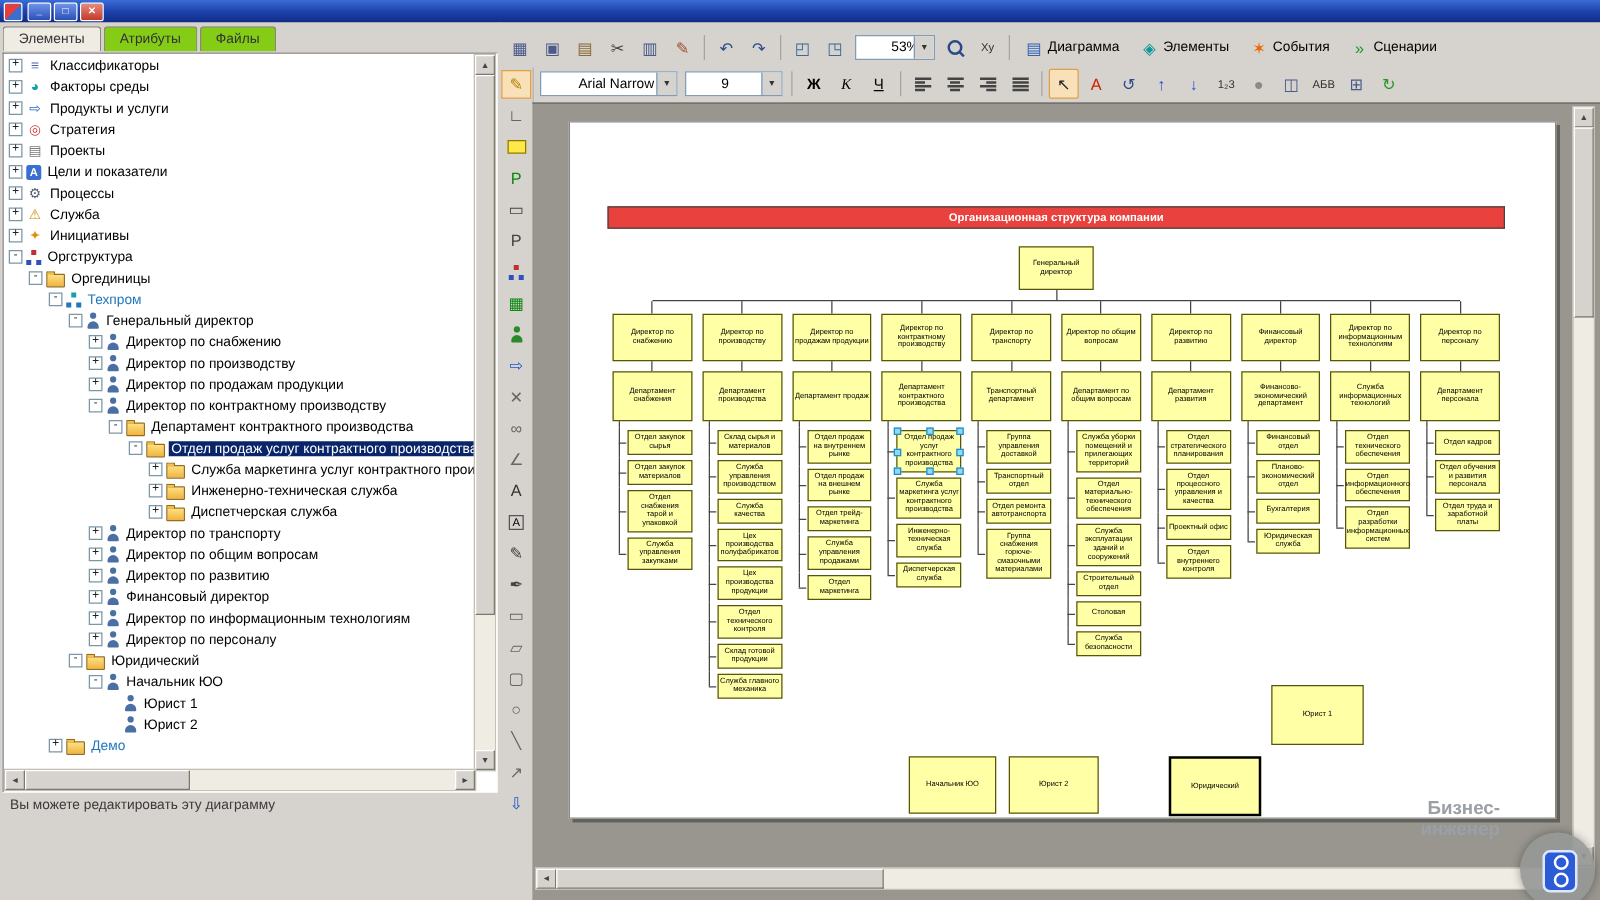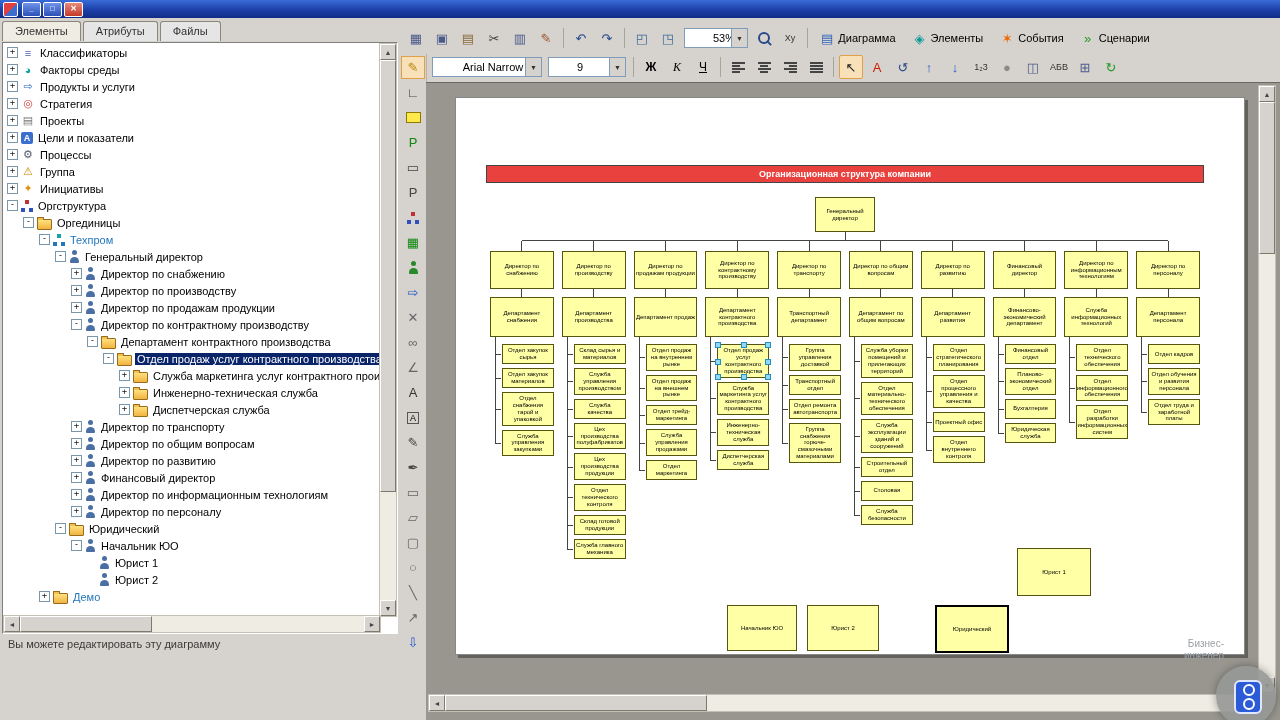--- a/index.html
+++ b/index.html
@@ -12,21 +12,21 @@
   .appico{width:13px;height:13px;border-radius:2px;flex:none;
     background:linear-gradient(135deg,#e04040 0 50%,#3a6fd0 50% 100%);border:1px solid #fff;}
   .wtitle{flex:1;white-space:nowrap;overflow:hidden;}
   .winbtns{display:flex;gap:2px;}
   .wbtn{width:17px;height:13px;border:1px solid #fff;border-radius:2px;text-align:center;
     font-size:8px;line-height:12px;background:linear-gradient(#6f94e8,#2b50b8);color:#fff;}
   .wbtn.close{background:linear-gradient(#e88a7a,#c23a2a);}
   
   .leftpanel{position:absolute;left:0;top:18px;width:400px;bottom:0;background:#d6d3ce;border-right:1px solid #98948a;}
   .tabs{position:absolute;left:2px;top:3px;height:20px;display:flex;gap:2px;}
-  .tab{padding:3px 12px 2px;font-size:11px;background:#e5e5e5;border:1px solid #8a867c;border-bottom:none;
+  .tab{padding:3px 12px 2px;font-size:11px;background:#84cc16;border:1px solid #8a867c;border-bottom:none;
     border-radius:3px 3px 0 0;color:#333;}
   .tab.active{background:#efece4;}
   .treebox{position:absolute;left:2px;top:24px;right:2px;height:590px;background:#fff;
     border:1px solid;border-color:#808080 #fff #fff #808080;overflow:hidden;}
   .treerows{position:absolute;left:0;top:1px;right:16px;bottom:16px;overflow:hidden;}
   .trow{height:17px;display:flex;align-items:center;gap:3px;font-size:11px;white-space:nowrap;overflow:hidden;}
   .exp{width:9px;height:9px;flex:none;border:1px solid #7a96a8;background:#fff;font-size:9px;line-height:7px;
     text-align:center;color:#222;font-family:"DejaVu Sans Mono",monospace;}
   .exp.none{border:none;background:transparent;}
   .tlabel{padding:0 2px;}
@@ -117,21 +117,21 @@
   .hd.nw{left:-3px;top:-3px}.hd.n{left:50%;margin-left:-2px;top:-3px}.hd.ne{right:-3px;top:-3px}
   .hd.w{left:-3px;top:50%;margin-top:-2px}.hd.e{right:-3px;top:50%;margin-top:-2px}
   .hd.sw{left:-3px;bottom:-3px}.hd.s{left:50%;margin-left:-2px;bottom:-3px}.hd.se{right:-3px;bottom:-3px}
   
   .sb{position:absolute;background:#efece4;border:1px solid #c4c0b6;}
   .sbtn{position:absolute;width:14px;height:14px;background:#d6d3ce;border:1px solid;
     border-color:#fff #7a7a6e #7a7a6e #fff;font-size:7px;color:#444;display:flex;align-items:center;justify-content:center;}
   .sthumb{position:absolute;background:#d6d3ce;border:1px solid;border-color:#fff #7a7a6e #7a7a6e #fff;}
   
   .wm{position:absolute;right:4px;bottom:0;width:130px;height:86px;z-index:6;}
-  .wmtext{position:absolute;right:52px;top:4px;text-align:right;font-size:10px;font-weight:normal;color:#9aa0a6;line-height:1.15;}
+  .wmtext{position:absolute;right:76px;top:4px;text-align:right;font-size:15px;font-weight:bold;color:#9aa0a6;line-height:1.15;}
   .wmcircle{position:absolute;right:0;bottom:-6px;width:60px;height:60px;border-radius:50%;
     background:rgba(150,152,150,.9);box-shadow:0 0 8px rgba(0,0,0,.35);}
   .wmlogo{position:absolute;left:18px;top:14px;width:24px;height:30px;background:#2b5bd7;border-radius:6px;border:2px solid #dfe7ff;}
   .wmlogo::before,.wmlogo::after{content:'';position:absolute;left:7px;width:8px;height:8px;border-radius:50%;border:2px solid #fff;}
   .wmlogo::before{top:2px}.wmlogo::after{bottom:2px}
 </style>
 </head>
 <body>
 
 <div id="app">
@@ -184,21 +184,21 @@
             <span class="tlabel">Цели и показатели</span>
           </div>
           <div class="trow" style="padding-left: 4px;">
             <span class="exp">+</span>
             <span class="ticon" style="color: rgb(85, 96, 112);">⚙</span>
             <span class="tlabel">Процессы</span>
           </div>
           <div class="trow" style="padding-left: 4px;">
             <span class="exp">+</span>
             <span class="ticon" style="color: rgb(204, 136, 0);">⚠</span>
-            <span class="tlabel">Группа</span>
+            <span class="tlabel">Служба</span>
           </div>
           <div class="trow" style="padding-left: 4px;">
             <span class="exp">+</span>
             <span class="ticon" style="color: rgb(224, 144, 16);">✦</span>
             <span class="tlabel">Инициативы</span>
           </div>
           <div class="trow" style="padding-left: 4px;">
             <span class="exp">-</span>
             <span class="ico-org"></span>
             <span class="tlabel">Оргструктура</span>

